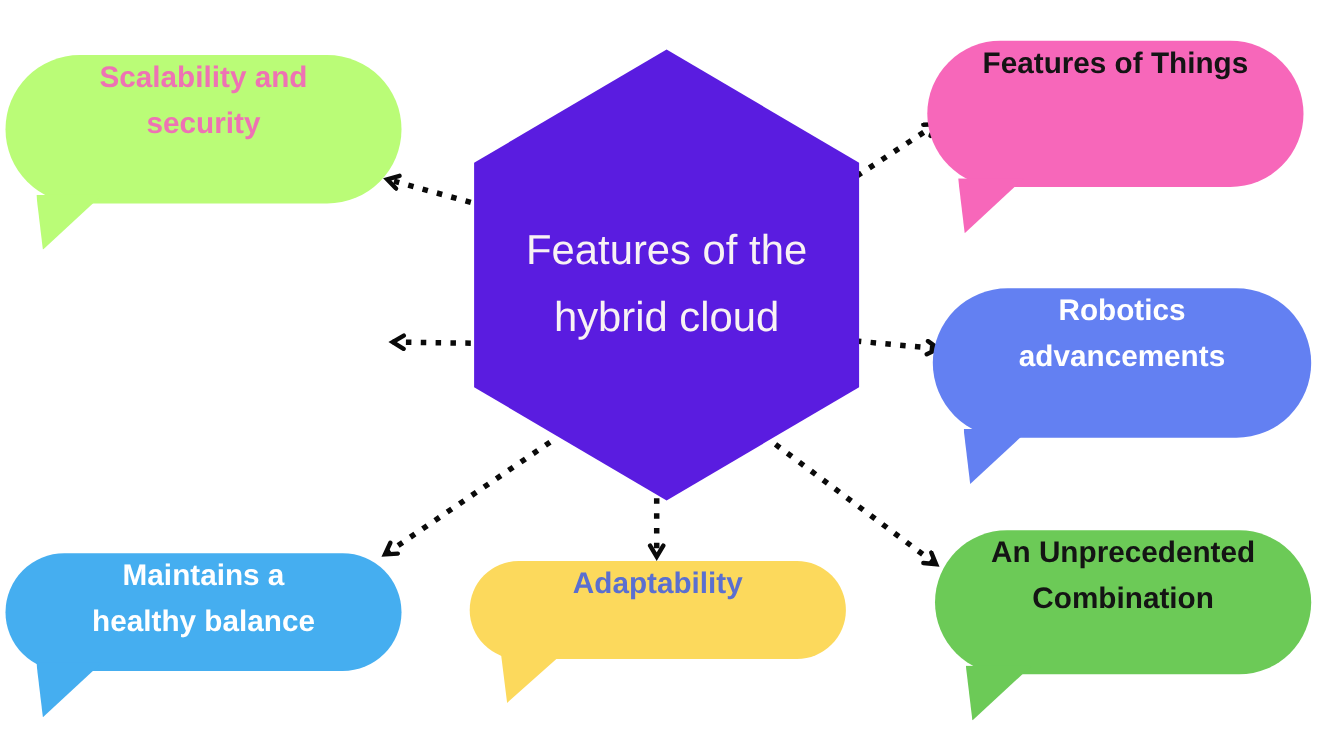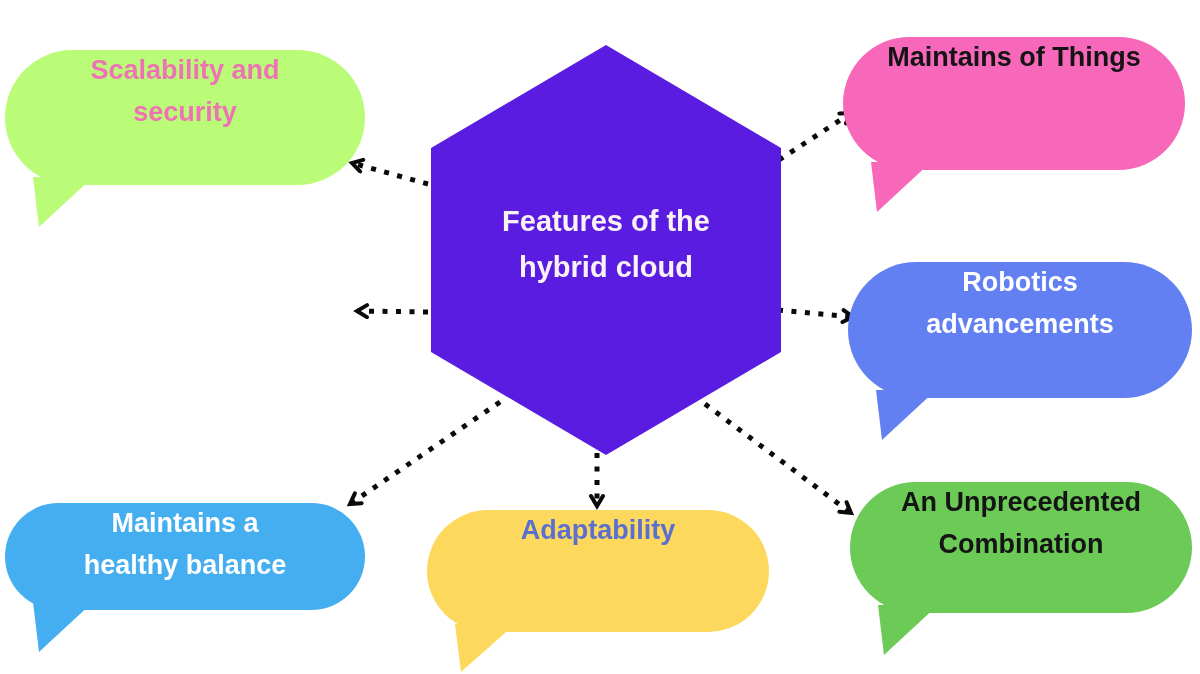--- a/index.html
+++ b/index.html
@@ -41,34 +41,34 @@
     font-weight:700;
     font-size:27px;
     line-height:1.55;
     text-align:center;
     white-space:pre-line;
     padding:0 14px;
   }
   .b1{left:5px;  top:50px;  width:360px; height:135px;}
   .b2{left:3px;  top:263px; width:362px; height:142px;}
   .b3{left:5px;  top:487px; width:360px; height:123px;}
-  .b4{left:427px;top:510px; width:342px; height:122px;}
+  .b4{left:427px;top:510px; width:342px; height:89px;}
   .b4 .tail{bottom:-40px;height:48px;}
   .b5{left:843px;top:37px;  width:342px; height:133px;}
   .b6{left:848px;top:262px; width:344px; height:136px;}
   .b7{left:850px;top:482px; width:342px; height:131px;}
   
   .hex-title{
     position:absolute;
     left:436px;
     top:198px;
     width:340px;
     text-align:center;
-    font-weight:700;
-    font-size:29px;
+    font-weight:400;
+    font-size:38px;
     line-height:1.6;
     white-space:pre-line;
   }
 </style>
 </head>
 <body>
 
 <div id="canvas">
 
   <svg id="overlay" viewBox="0 0 1200 674">
@@ -113,21 +113,21 @@
 
   <div class="bubble b4">
     <div class="body" style="background: rgb(252, 217, 92);">
       <div class="label" style="color: rgb(90, 111, 208);">Adaptability</div>
     </div>
     <div class="tail" style="background: rgb(252, 217, 92);"></div>
   </div>
 
   <div class="bubble b5">
     <div class="body" style="background: rgb(247, 103, 186);">
-      <div class="label" style="color: rgb(20, 20, 20);">Maintains of Things</div>
+      <div class="label" style="color: rgb(20, 20, 20);">Features of Things</div>
     </div>
     <div class="tail" style="background: rgb(247, 103, 186);"></div>
   </div>
 
   <div class="bubble b6">
     <div class="body" style="background: rgb(99, 128, 242);">
       <div class="label" style="color: rgb(255, 255, 255);">Robotics
 advancements</div>
     </div>
     <div class="tail" style="background: rgb(99, 128, 242);"></div>

